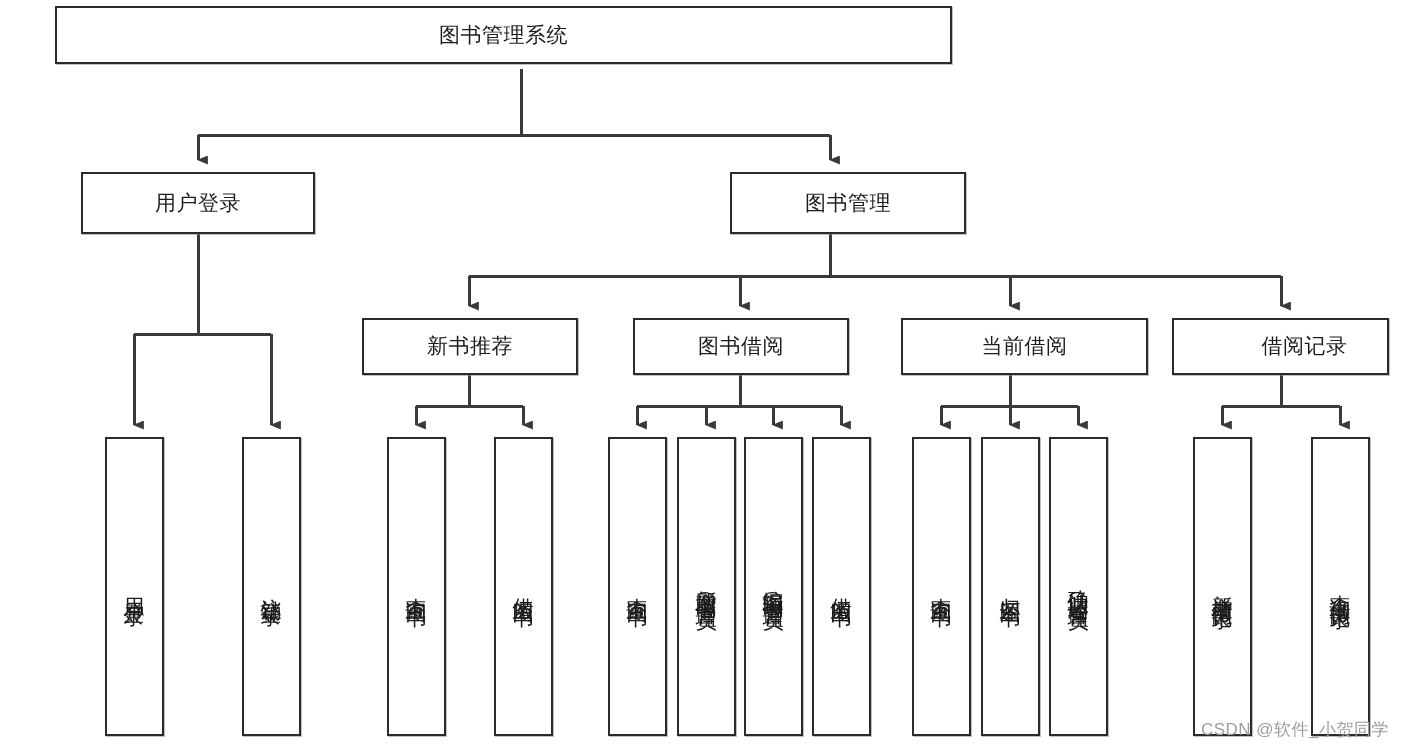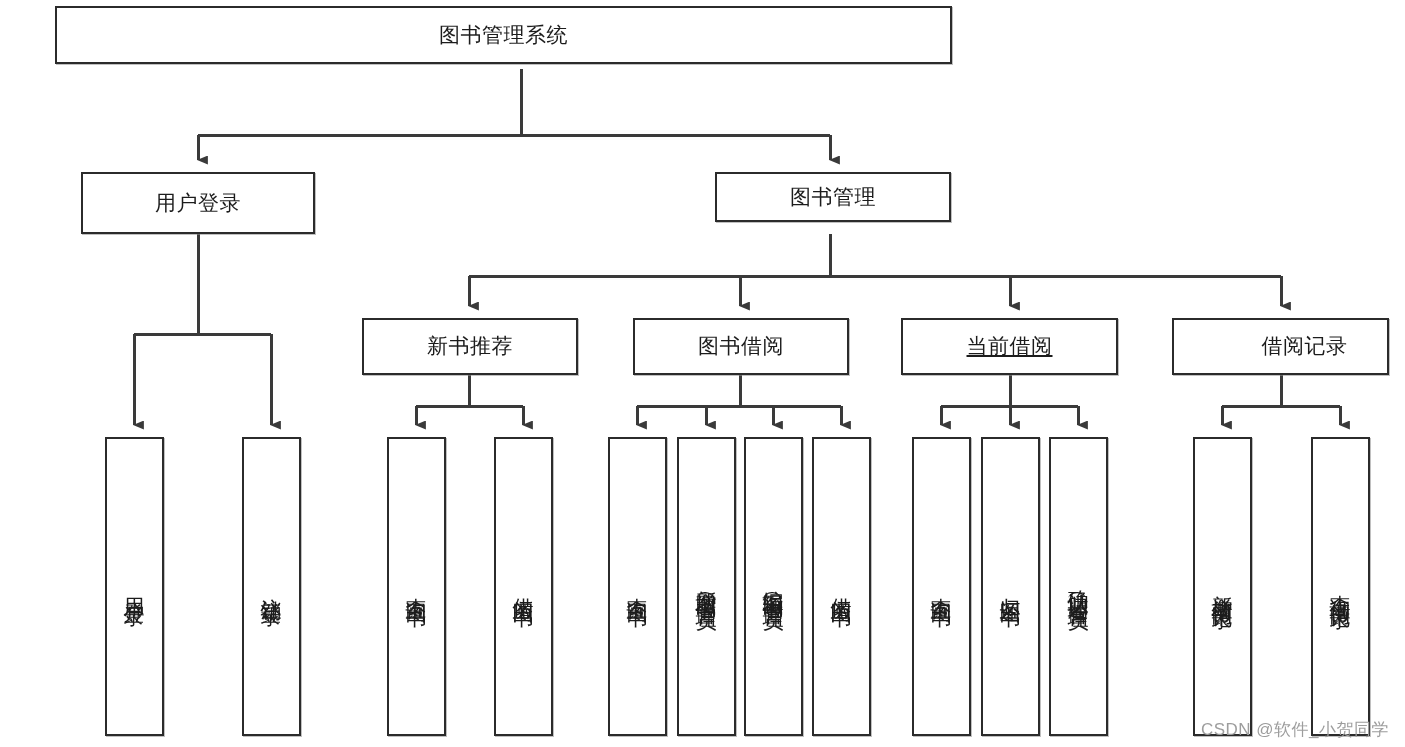--- a/index.html
+++ b/index.html
@@ -126,31 +126,31 @@
     </g>
   </svg>
 
   <div class="node horiz" style="left:19px; top:6px; width:897px; height:58px;margin-left:36px;">
     <span class="label">图书管理系统</span>
   </div>
 
   <div class="node horiz" style="left:81px; top:172px; width:234px; height:62px;">
     <span class="label">用户登录</span>
   </div>
-  <div class="node horiz" style="left:715px; top:172px; width:236px; height:50px;">
+  <div class="node horiz" style="left:730px; top:172px; width:236px; height:62px;">
     <span class="label">图书管理</span>
   </div>
 
   <div class="node horiz" style="left:633px; top:318px; width:216px; height:57px;">
     <span class="label">图书借阅</span>
   </div>
   <div class="node horiz" style="left:362px; top:318px; width:216px; height:57px;">
     <span class="label">新书推荐</span>
   </div>
-  <div class="node horiz" style="left:901px; top:318px; width:217px; height:57px;text-decoration:underline;">
+  <div class="node horiz" style="left:901px; top:318px; width:247px; height:57px;">
     <span class="label">当前借阅</span>
   </div>
   <div class="node horiz" style="left:1172px; top:318px; width:217px; height:57px;padding-left:48px;">
     <span class="label">借阅记录</span>
   </div>
 
   <div class="node vert" style="left:105px; top:437px; width:59px; height:299px;">
     <span class="label">用户登录</span>
   </div>
   <div class="node vert" style="left:242px; top:437px; width:59px; height:299px;">

